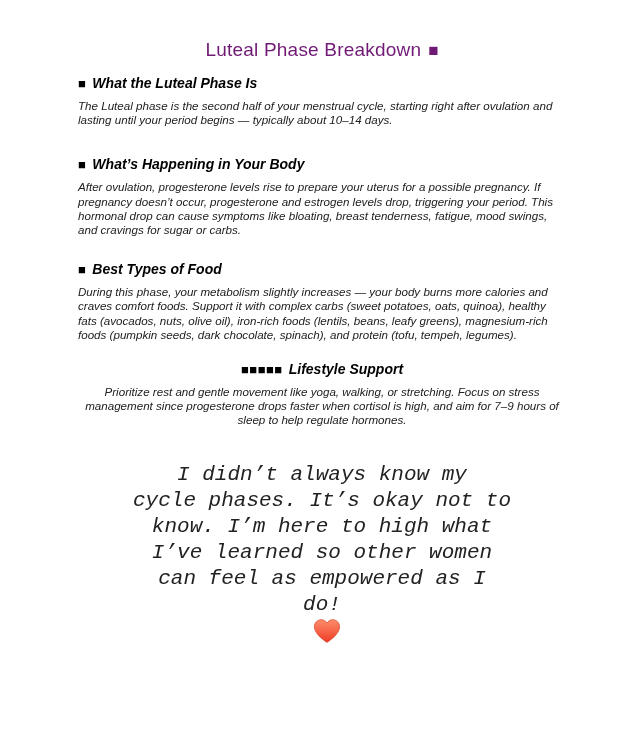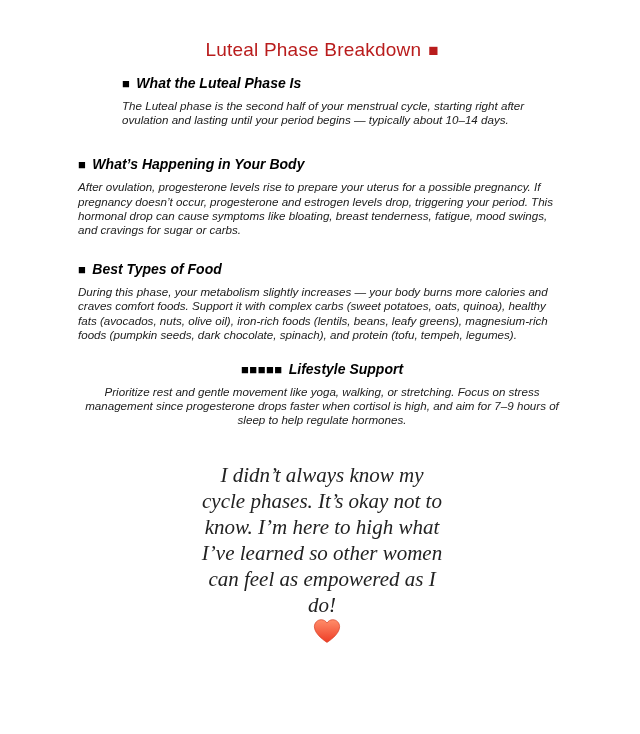--- a/index.html
+++ b/index.html
@@ -17,30 +17,30 @@
   }
   .page {
     padding: 38px 74px 0 78px;
   }
   .doc-title {
     margin: 0;
     text-align: center;
     font-size: 19px;
     font-weight: 400;
     line-height: 23px;
-    color: #b91c1c;
+    color: #701a75;
     letter-spacing: 0.2px;
   }
   .title-marker {
     font-size: 17px;
     margin-left: 7px;
     letter-spacing: 0;
   }
   .section { margin-top: 29px; }
-  .section:nth-of-type(1) { margin-top: 13px; margin-left: 44px; }
+  .section:nth-of-type(1) { margin-top: 13px; }
   .section:nth-of-type(3) { margin-top: 24px; }
   .section:nth-of-type(4) { margin-top: 19px; text-align: center; }
   .section-heading {
     margin: 0 0 7px 0;
     font-size: 14px;
     font-weight: bold;
     font-style: italic;
     line-height: 17px;
     color: #000000;
   }
@@ -54,21 +54,21 @@
     margin: 0;
     max-width: 489px;
     font-size: 11.6px;
     line-height: 14.2px;
     color: #202020;
     font-style: italic;
   }
   .quote {
     margin-top: 34px;
     text-align: center;
-    font-family: Liberation Serif, serif;
+    font-family: Liberation Mono, monospace;
     font-style: italic;
     font-size: 21px;
     line-height: 26px;
     color: #222222;
   }
   .quote-line { white-space: nowrap; }
   .heart-icon {
     display: inline-block;
     width: 28px;
     height: 26px;

